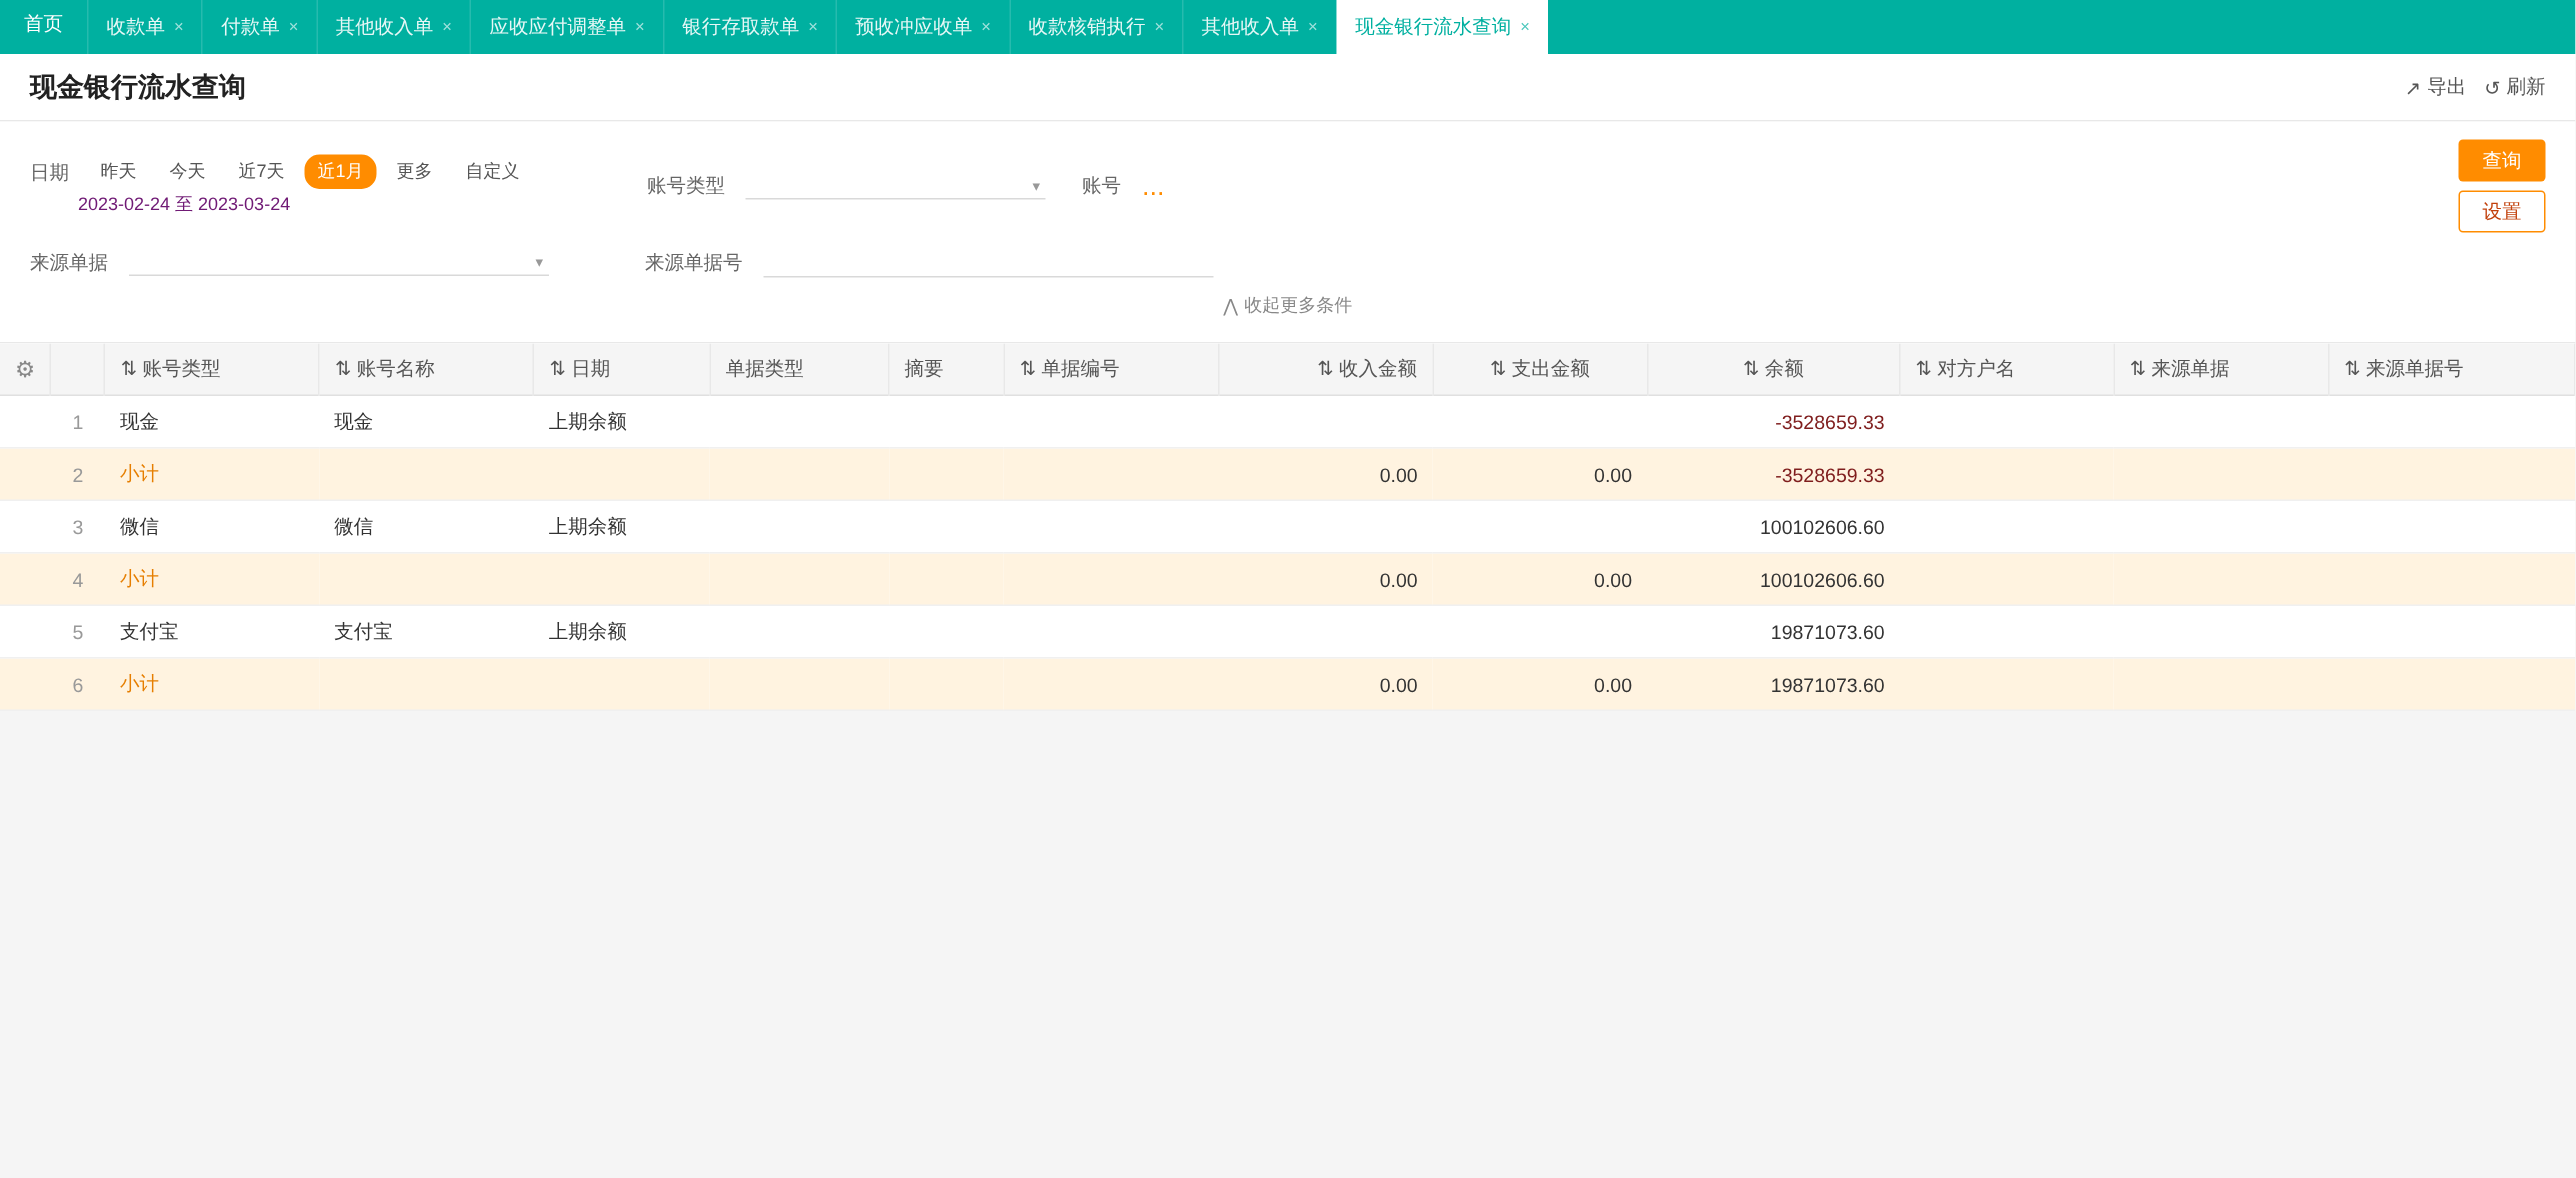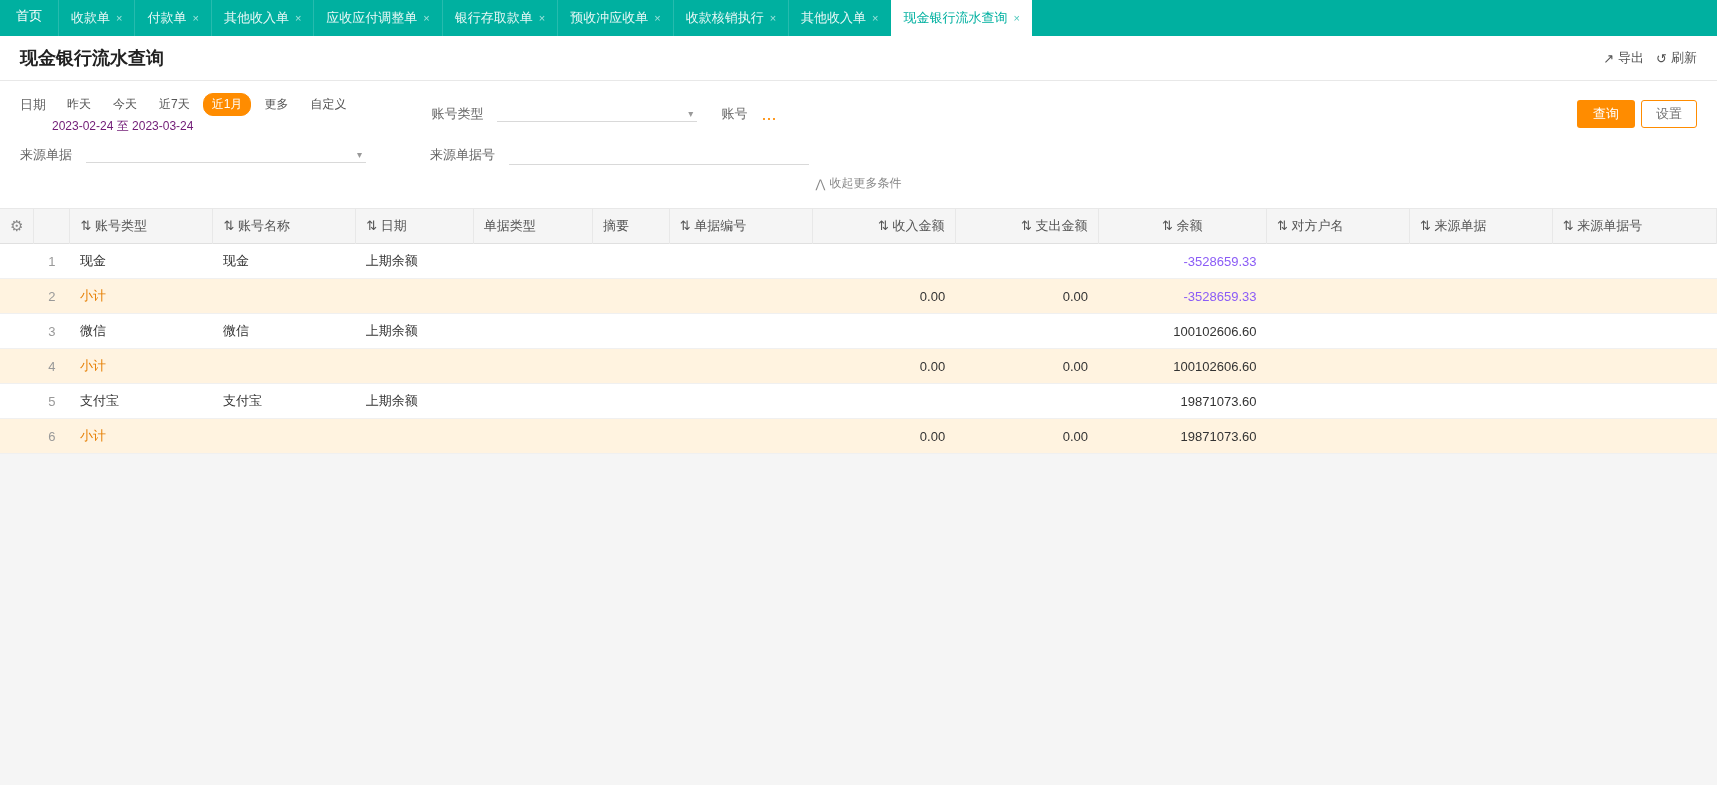--- a/index.html
+++ b/index.html
@@ -140,31 +140,31 @@
       color: #fff;
       border: none;
       border-radius: 3px;
       padding: 5px 16px;
       font-size: 13px;
       cursor: pointer;
       white-space: nowrap;
     }
     .settings-btn {
       background: #fff;
-      color: #737373;
+      color: #c2410c;
       border: 1px solid #ff8c00;
       border-radius: 3px;
       padding: 4px 14px;
       font-size: 13px;
       cursor: pointer;
       white-space: nowrap;
     }
     .right-btns {
       display: flex;
-      flex-direction: row;
+      flex-direction: column;
       gap: 6px;
       margin-left: auto;
     }
     .collapse-bar {
       display: flex;
       justify-content: center;
       align-items: center;
       color: #888;
       font-size: 12px;
       cursor: pointer;
@@ -217,21 +217,21 @@
     }
     .row-num {
       color: #999;
       text-align: center;
     }
     .subtotal-label {
       color: #e67e00;
       font-size: 13px;
     }
     .negative-val {
-      color: #8b5cf6;
+      color: #7f1d1d;
     }
     .gear-col {
       width: 32px;
       text-align: center;
     }
     .gear-icon {
       color: #888;
       font-size: 15px;
     }
   </style>
@@ -373,21 +373,21 @@
           <span>⇅</span> 日期
         </th>
         <th>单据类型</th>
         <th>摘要</th>
         <th>
           <span>⇅</span> 单据编号
         </th>
         <th style="text-align:right;">
           <span>⇅</span> 收入金额
         </th>
-        <th style="text-align:right;">
+        <th style="text-align:center;">
           <span>⇅</span> 支出金额
         </th>
         <th style="text-align:center;">
           <span>⇅</span> 余额
         </th>
         <th>
           <span>⇅</span> 对方户名
         </th>
         <th>
           <span>⇅</span> 来源单据

